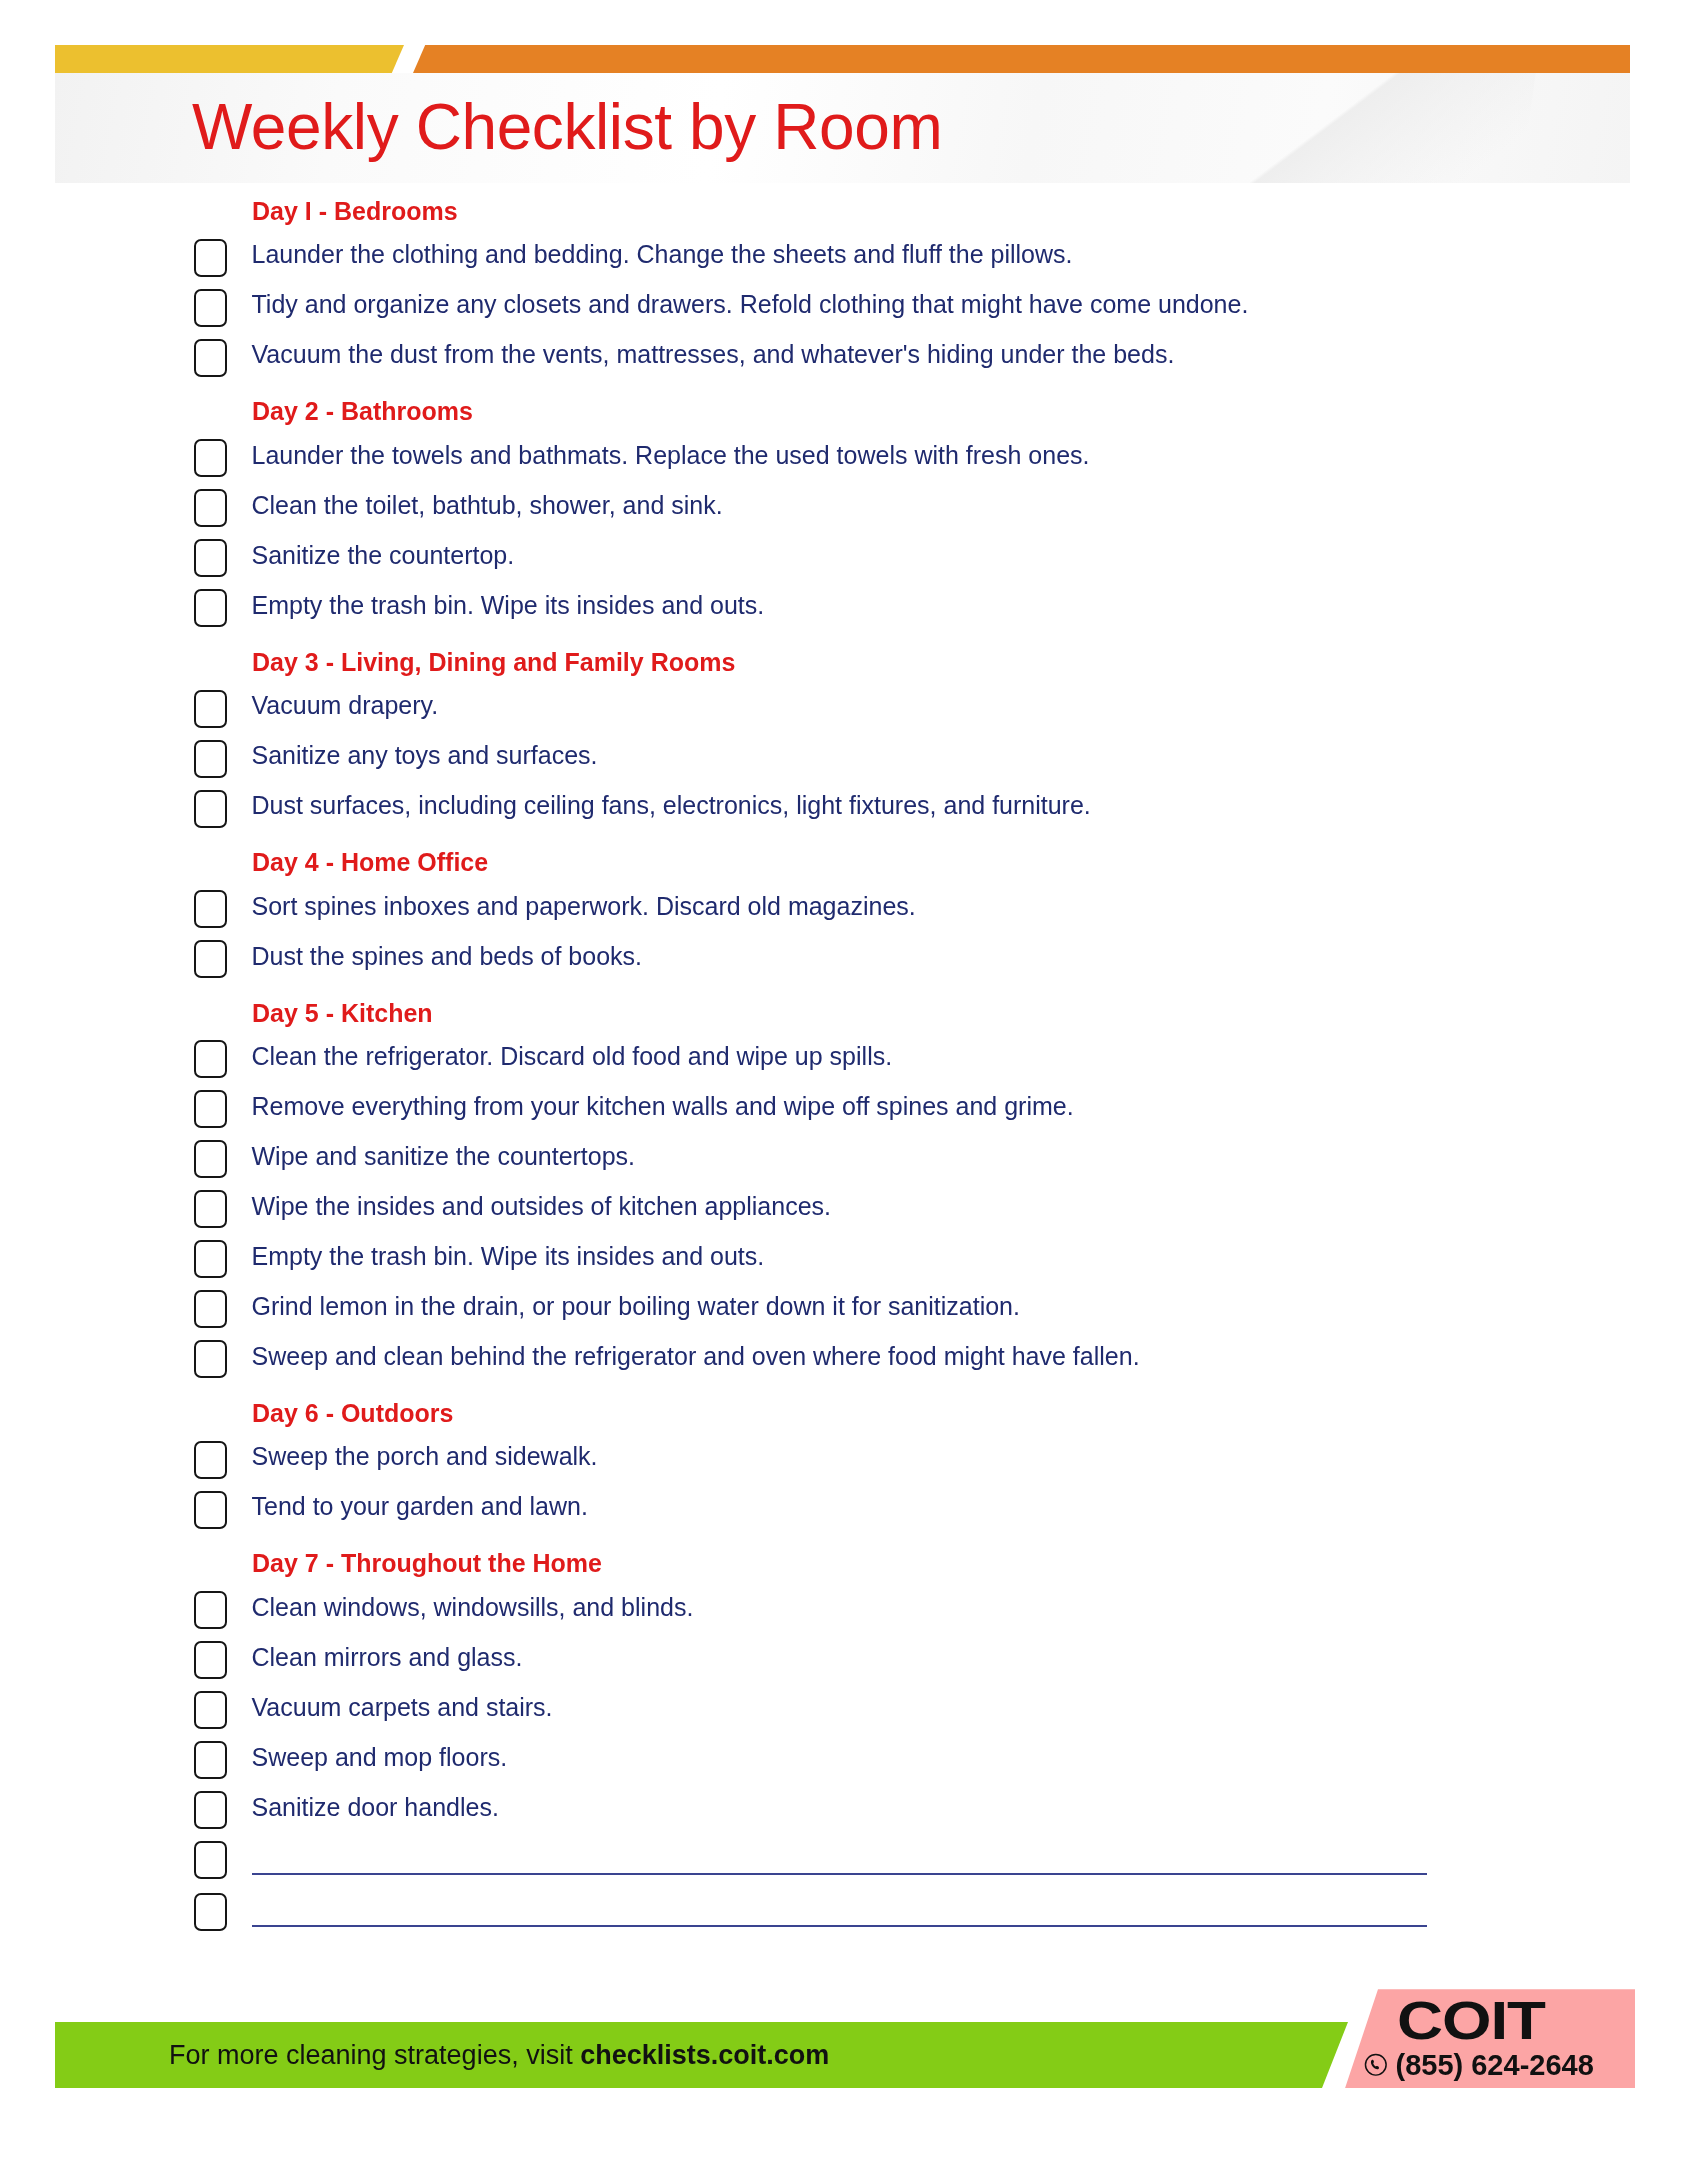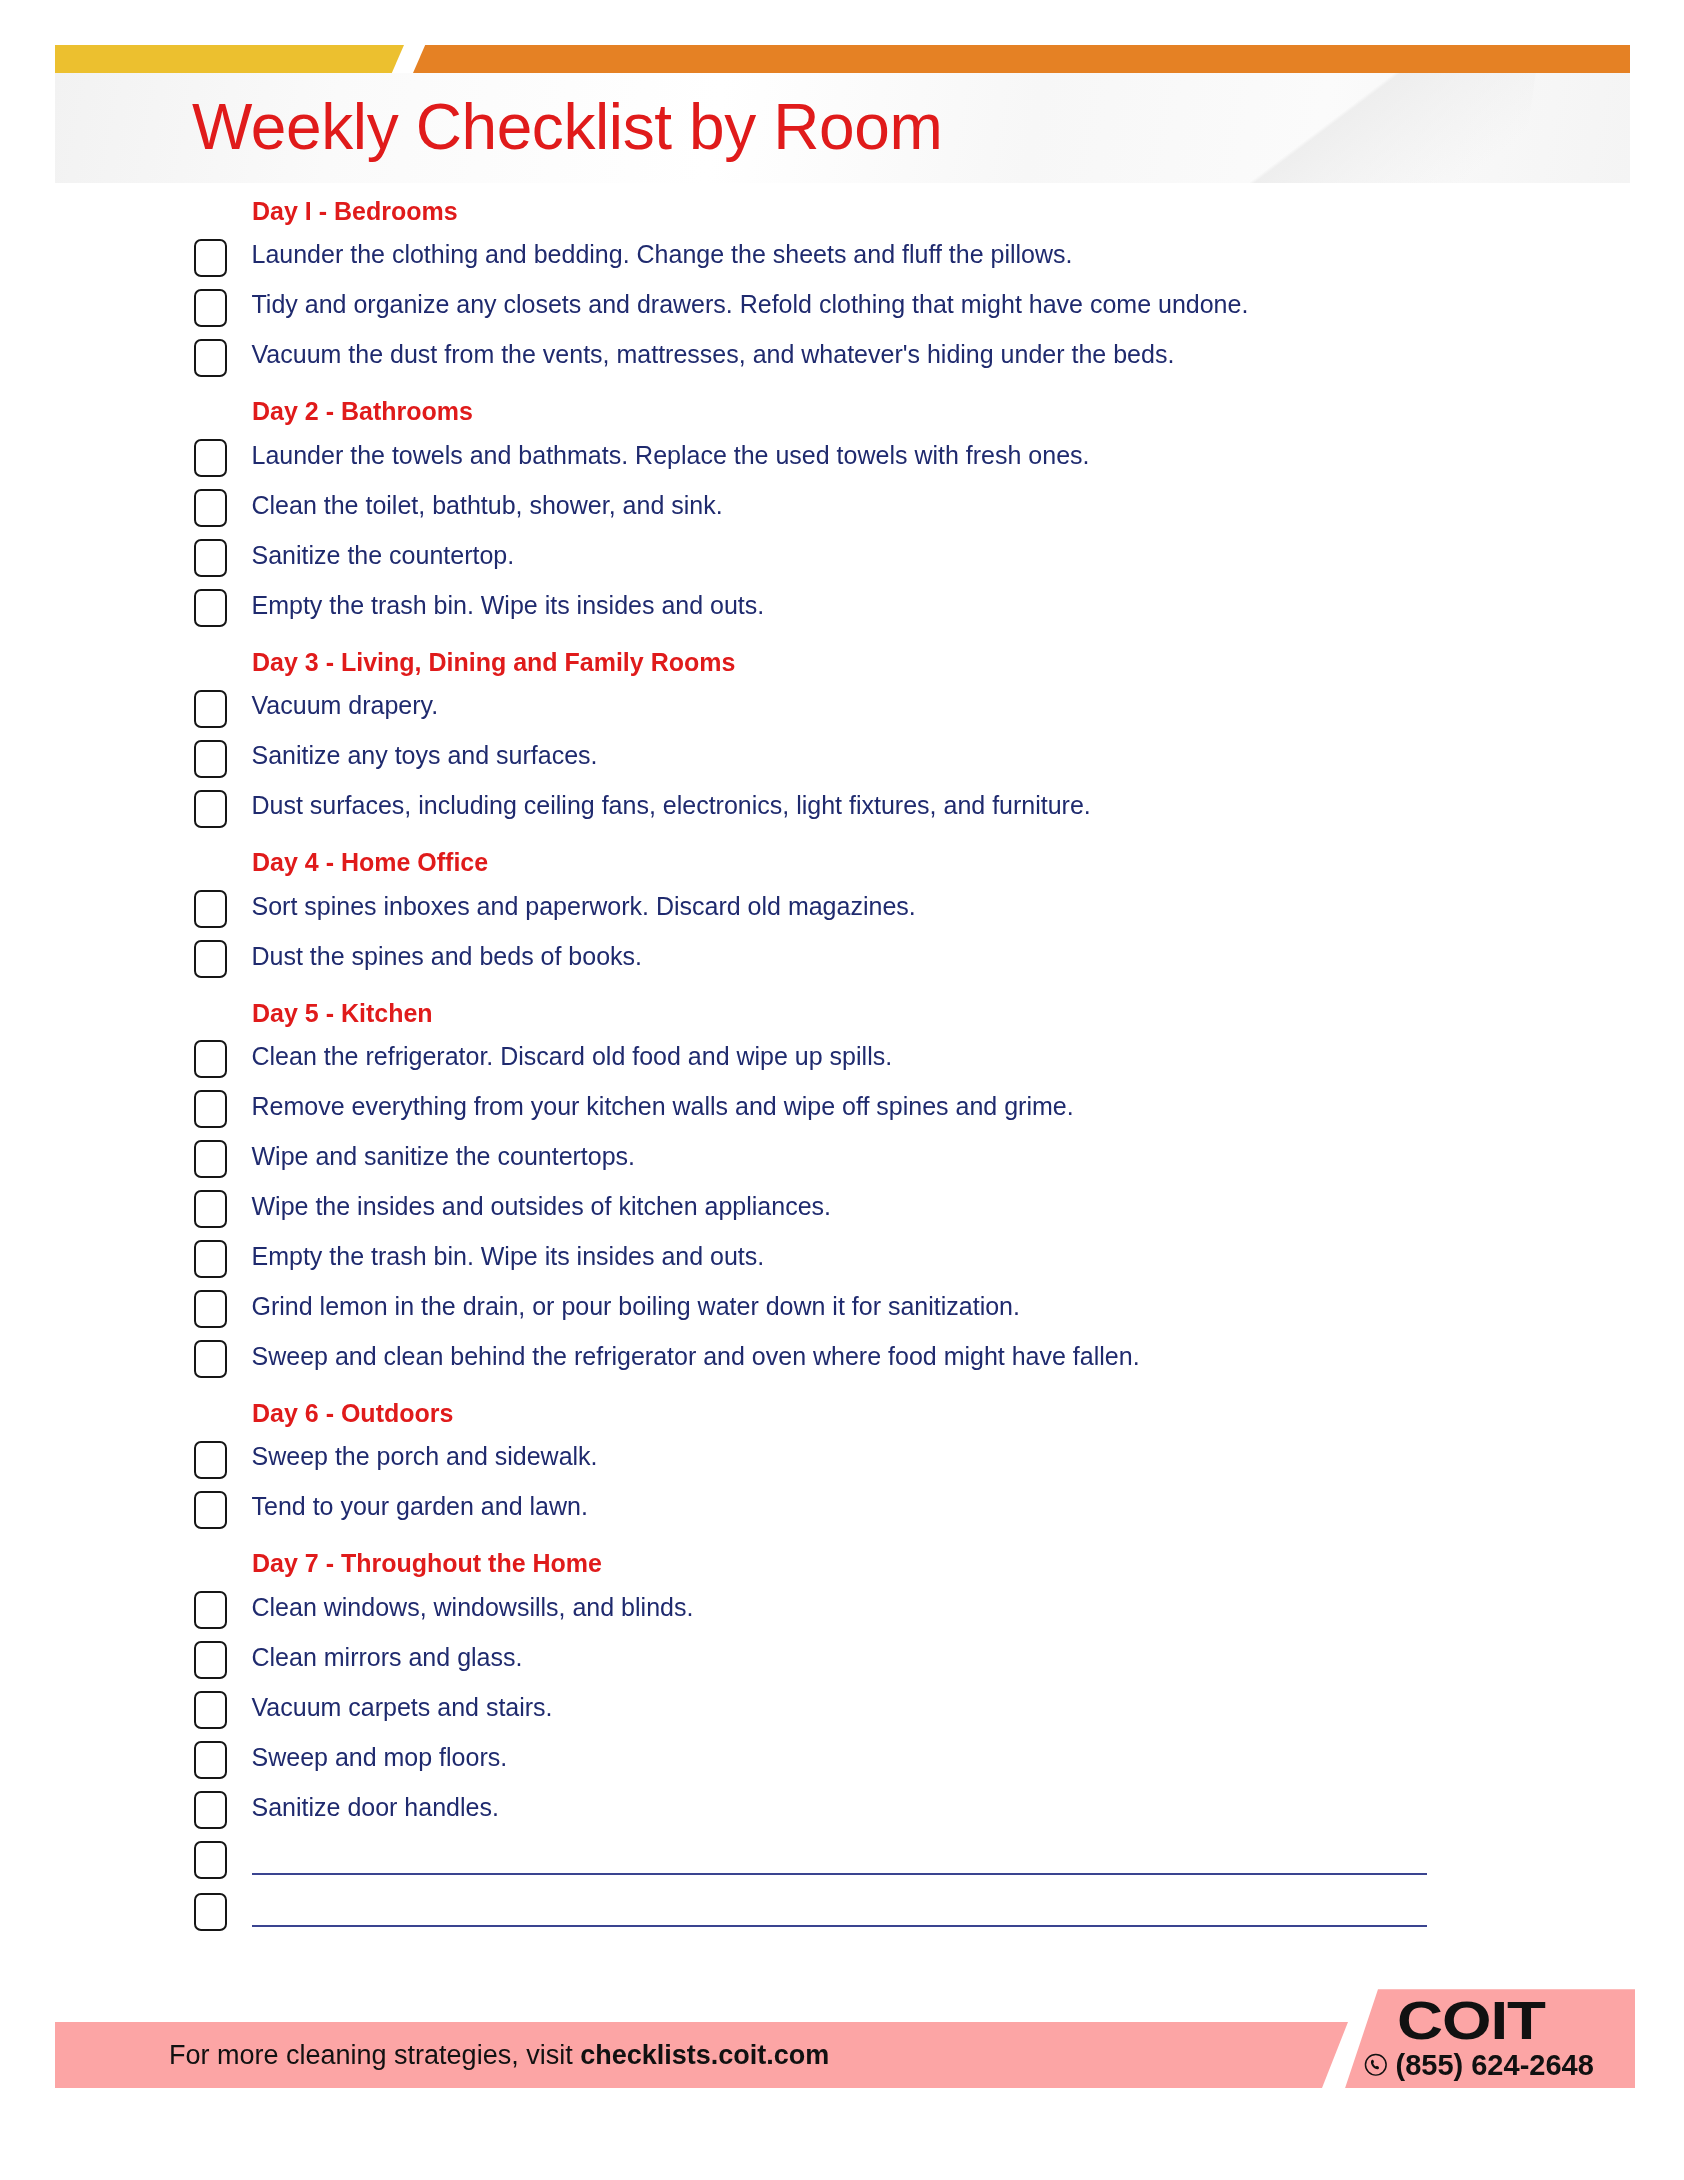--- a/index.html
+++ b/index.html
@@ -154,21 +154,21 @@
     width: 1685px;
     height: 210px;
   }
 
   .footer-bar {
     position: absolute;
     left: 55px;
     top: 51px;
     width: 1293px;
     height: 66px;
-    background: #fca5a5;
+    background: #84cc16;
     clip-path: polygon(0 0, 100% 0, calc(100% - 26px) 100%, 0 100%);
     display: flex;
     align-items: center;
   }
   .footer-text {
     margin-left: 114px;
     font-size: 27px;
     color: #111111;
     white-space: nowrap;
   }

